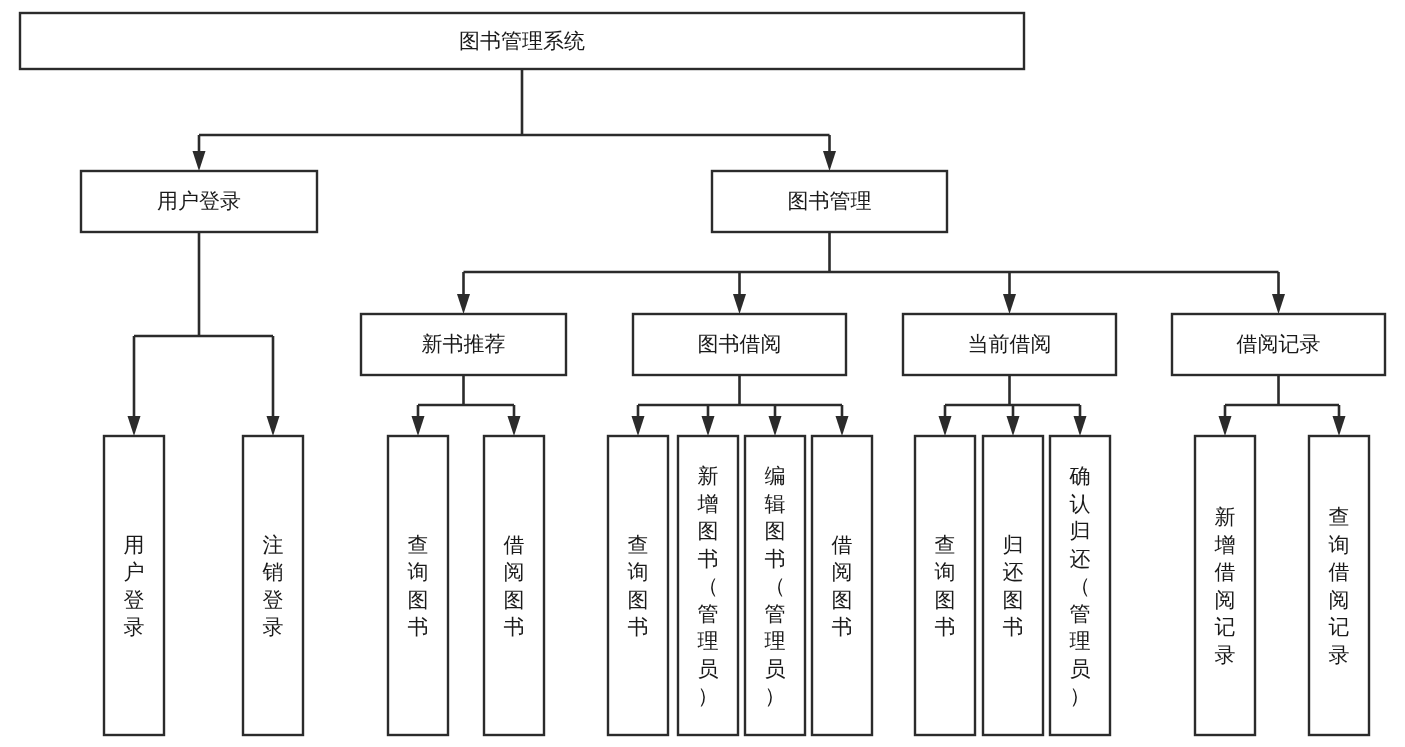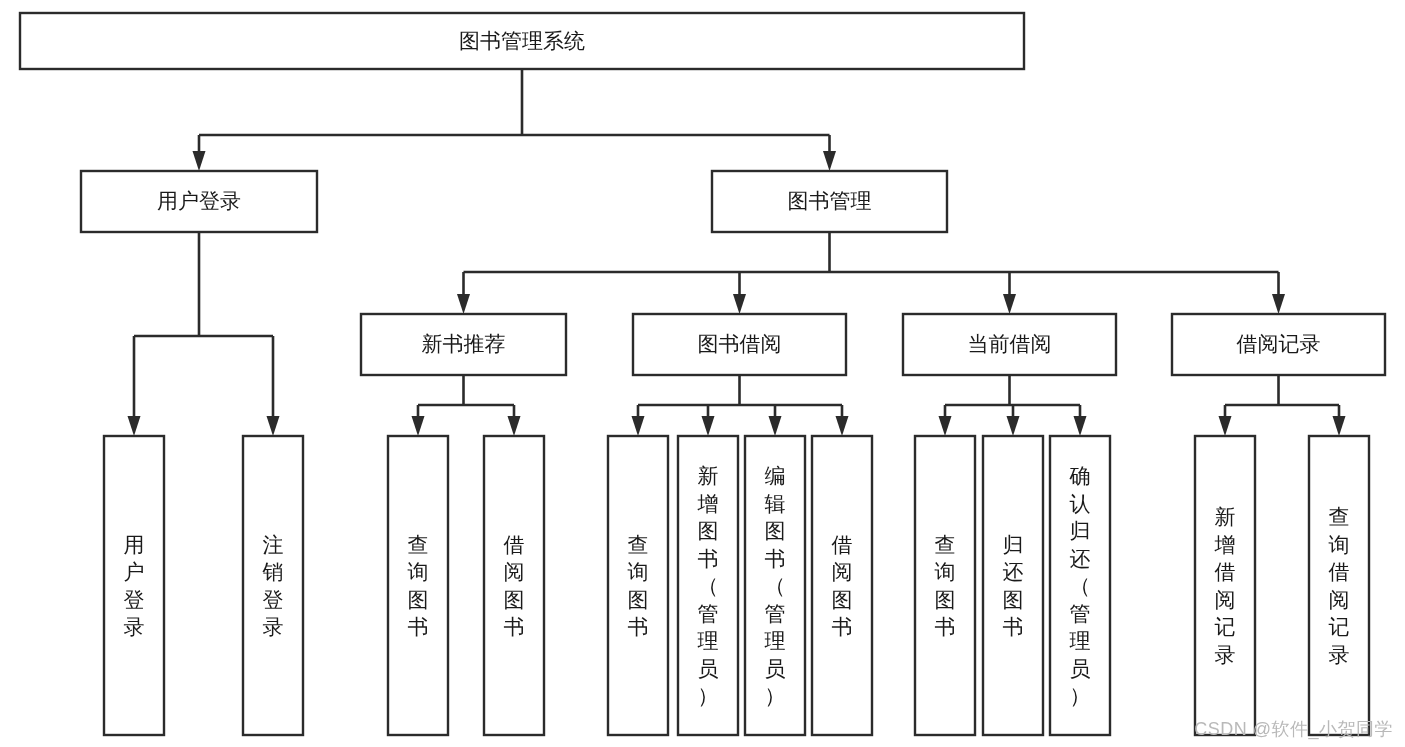--- a/index.html
+++ b/index.html
@@ -201,14 +201,13 @@
         <g>
           <rect x="1195" y="436" width="60" height="299" class="node-box"></rect>
           <text x="1225" y="524.45" class="node-label-vertical"><tspan x="1225" dy="0">新</tspan><tspan x="1225" dy="27.5">增</tspan><tspan x="1225" dy="27.5">借</tspan><tspan x="1225" dy="27.5">阅</tspan><tspan x="1225" dy="27.5">记</tspan><tspan x="1225" dy="27.5">录</tspan></text>
         </g>
         <g>
           <rect x="1309" y="436" width="60" height="299" class="node-box"></rect>
           <text x="1339" y="524.45" class="node-label-vertical"><tspan x="1339" dy="0">查</tspan><tspan x="1339" dy="27.5">询</tspan><tspan x="1339" dy="27.5">借</tspan><tspan x="1339" dy="27.5">阅</tspan><tspan x="1339" dy="27.5">记</tspan><tspan x="1339" dy="27.5">录</tspan></text>
         </g>
       </g>
     </svg>
-  <div class="watermark">CSDN @软件_小贺同学</div>
 </div>
 
 </body></html>

